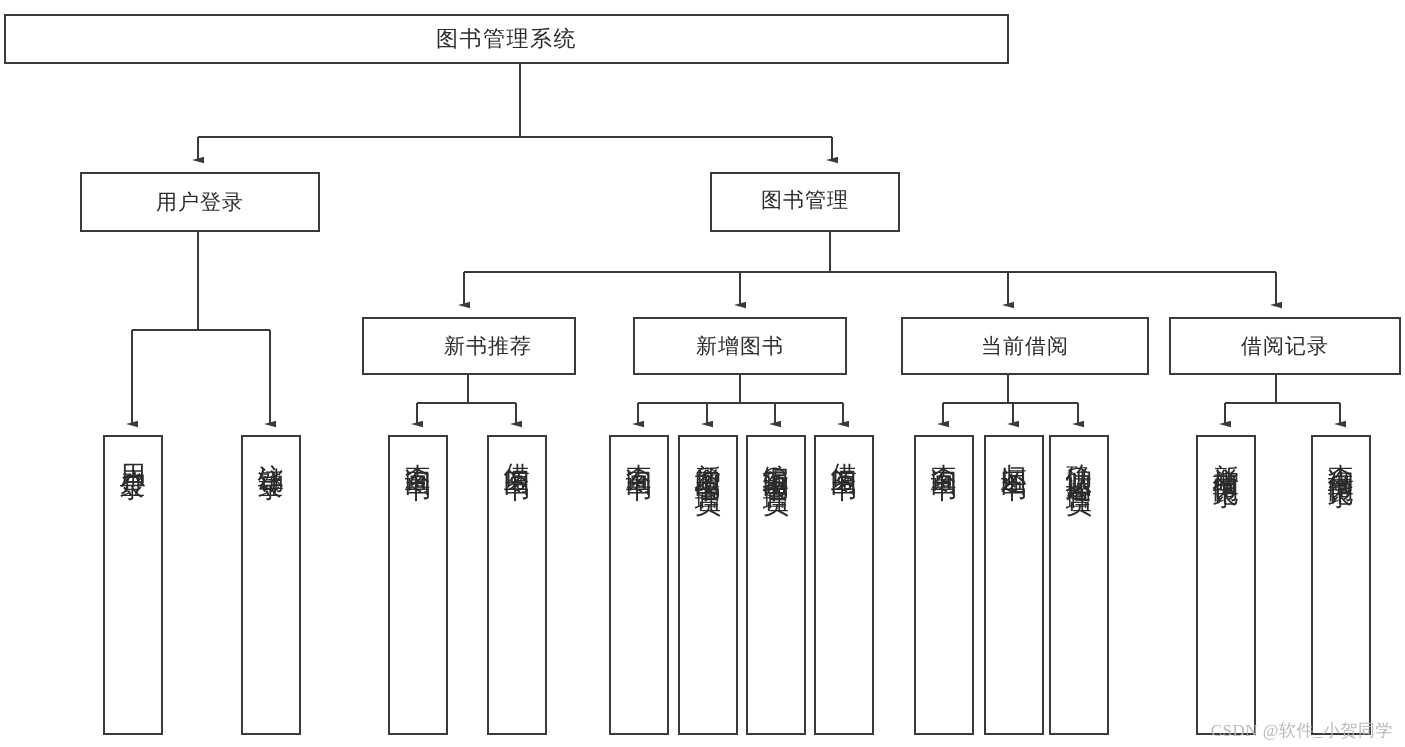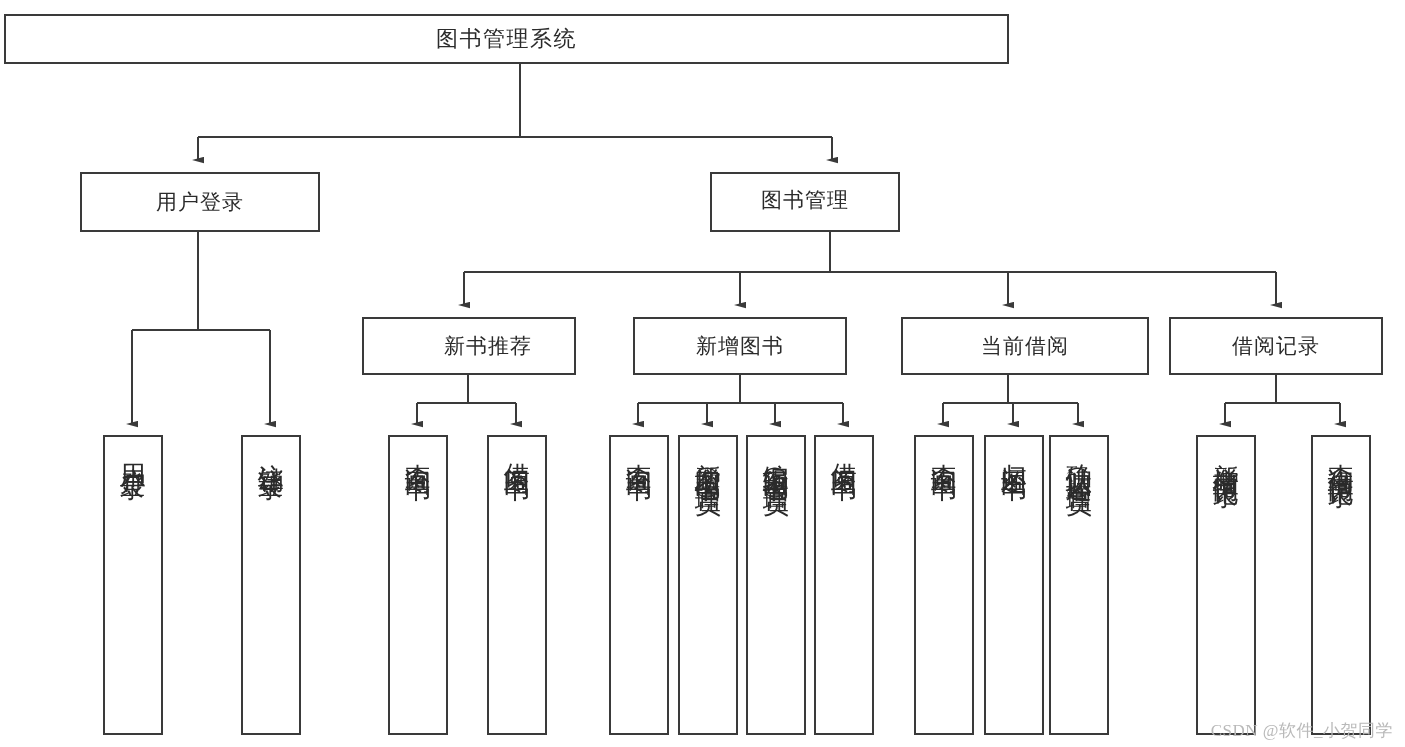--- a/index.html
+++ b/index.html
@@ -136,21 +136,21 @@
 
   <div class="node h" style="left:362px;top:317px;width:214px;height:58px;padding-left:38px;">
     <span class="label">新书推荐</span>
   </div>
   <div class="node h" style="left:633px;top:317px;width:214px;height:58px;">
     <span class="label">新增图书</span>
   </div>
   <div class="node h" style="left:901px;top:317px;width:248px;height:58px;">
     <span class="label">当前借阅</span>
   </div>
-  <div class="node h" style="left:1169px;top:317px;width:214px;height:58px;">
+  <div class="node h" style="left:1169px;top:317px;width:232px;height:58px;">
     <span class="label">借阅记录</span>
   </div>
 
   <div class="node v" style="left:103px;top:435px;width:60px;height:300px;">
     <span class="label">用户登录</span>
   </div>
   <div class="node v" style="left:241px;top:435px;width:60px;height:300px;">
     <span class="label">注销登录</span>
   </div>
 

